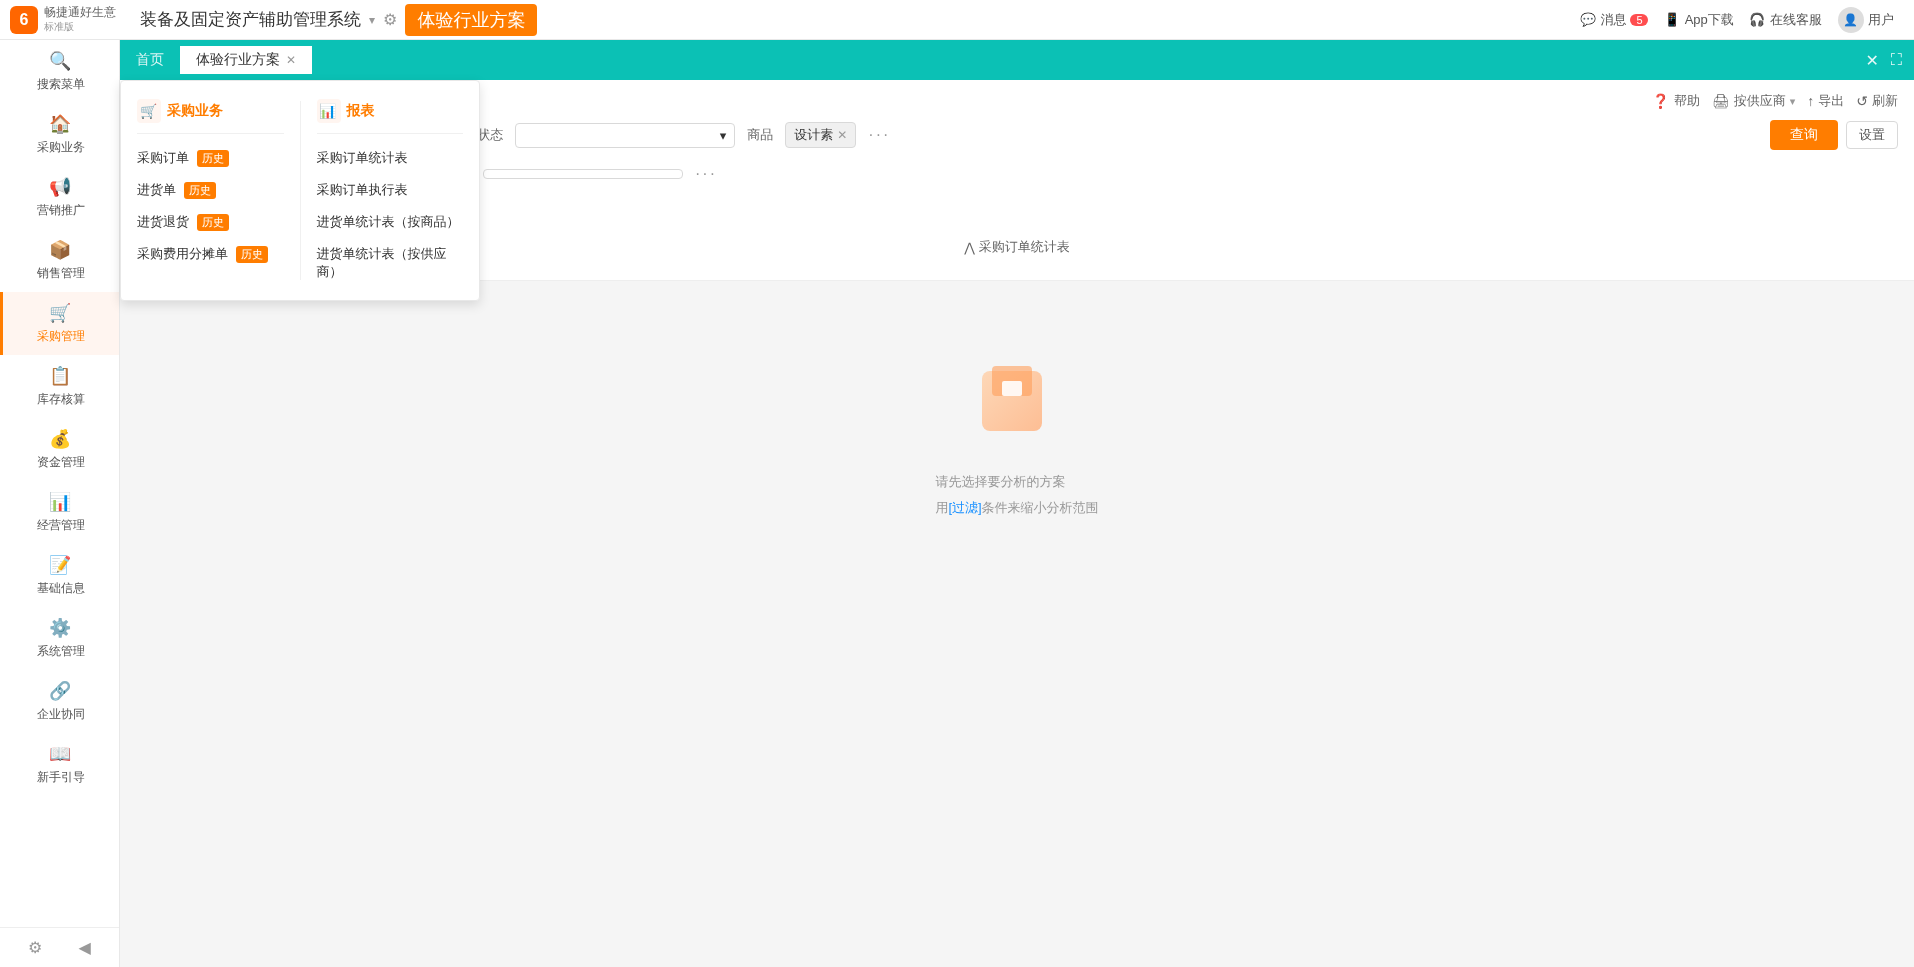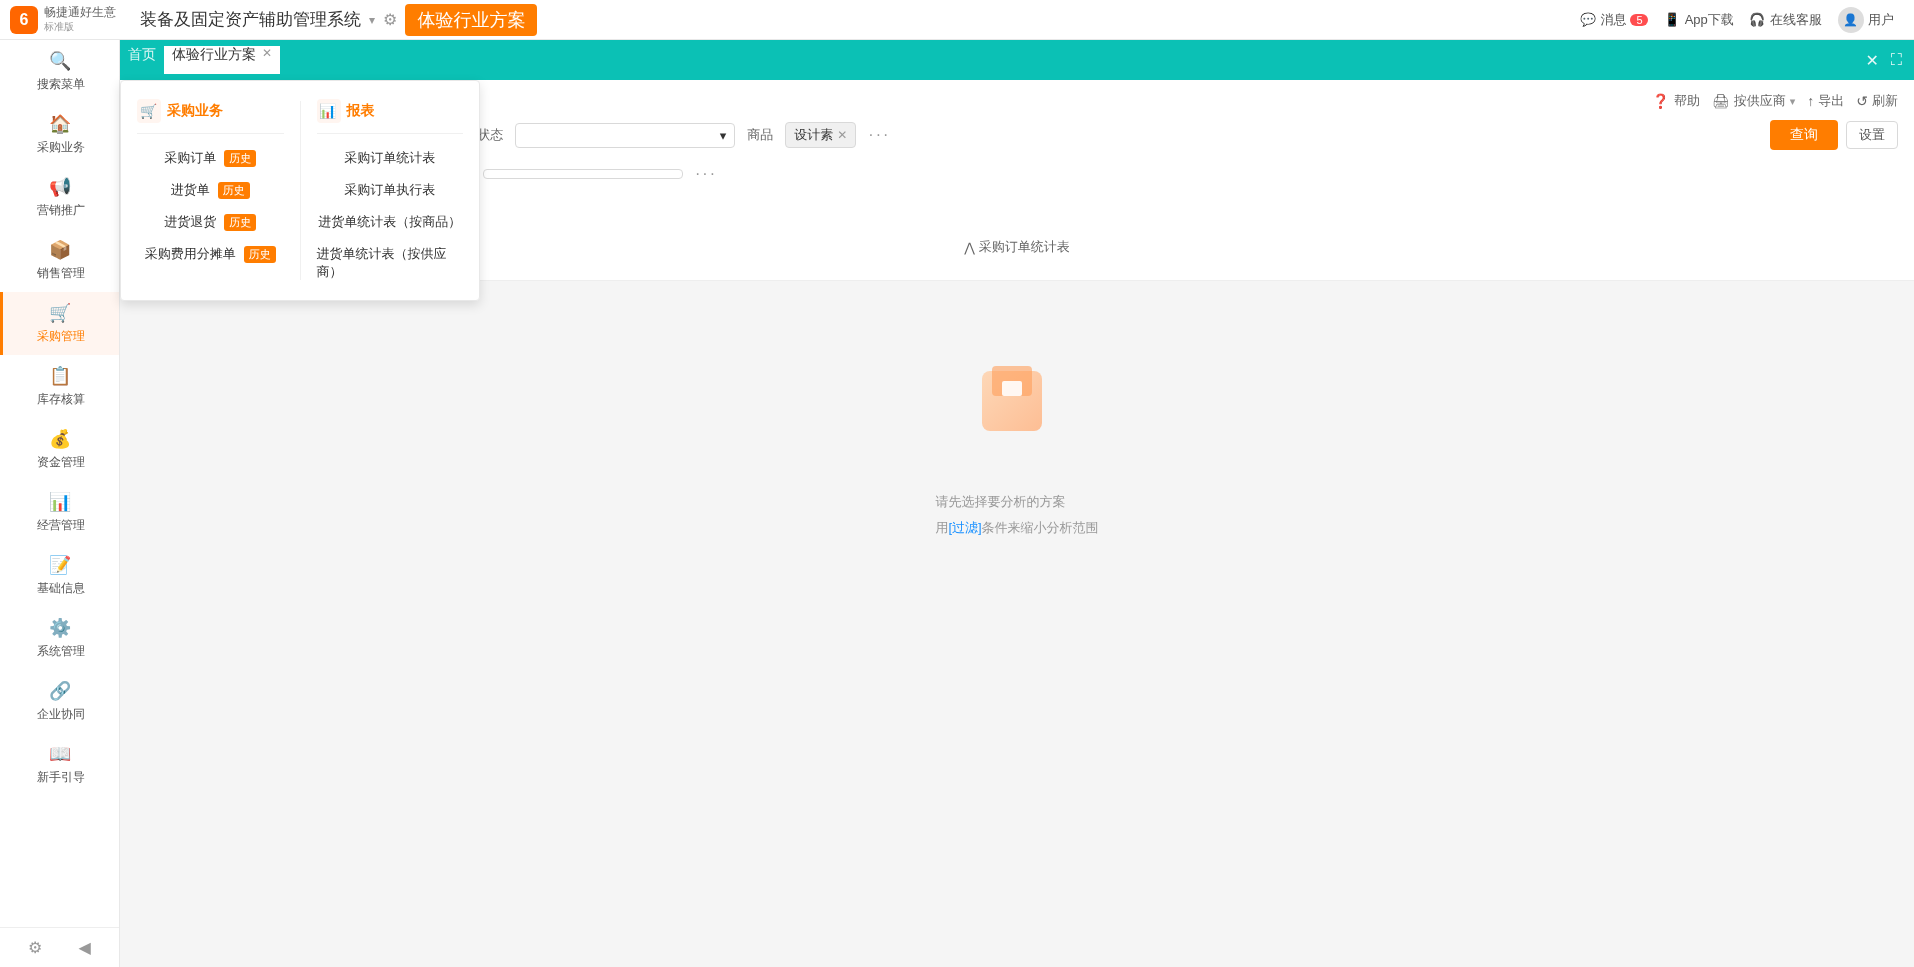--- a/index.html
+++ b/index.html
@@ -92,22 +92,22 @@
       left: 120px;
       right: 0;
       height: 40px;
       background: #0bc1b5;
       display: flex;
       align-items: center;
       z-index: 99;
     }
     .tab-item {
       height: 28px;
-      display: flex; 
-      padding: 0 8px;
+      display: flex; align-items: center;
+      padding: 0 16px;
       font-size: 14px;
       cursor: pointer;
       color: rgba(255,255,255,0.85);
       gap: 6px;
     }
     .tab-item.active {
       background: #fff;
       color: #333;
       border-radius: 0;
     }
@@ -277,21 +277,21 @@
     }
     .dots-btn { color: #999; cursor: pointer; font-size: 16px; letter-spacing: 2px; }
 
     
     .empty-state {
       display: flex;
       flex-direction: column;
       align-items: center;
       justify-content: center;
       padding: 80px 0;
-      gap: 28px;
+      gap: 8px;
     }
     .empty-icon-wrap {
       position: relative;
       width: 100px; height: 100px;
     }
     .empty-text {
       color: #999; font-size: 13px; line-height: 2;
     }
     .empty-text span { color: #1890ff; }
 
@@ -332,21 +332,20 @@
       margin: 8px 0;
     }
     .dropdown-item {
       display: flex;
       align-items: center;
       gap: 8px;
       padding: 7px 0;
       cursor: pointer;
       color: #333;
       font-size: 13px;
-      justify-content: center;
     }
     .history-badge {
       background: #ff7d00;
       color: #fff;
       border-radius: 3px;
       padding: 1px 5px;
       font-size: 11px;
     }
     .col-icon {
       width: 24px; height: 24px;

